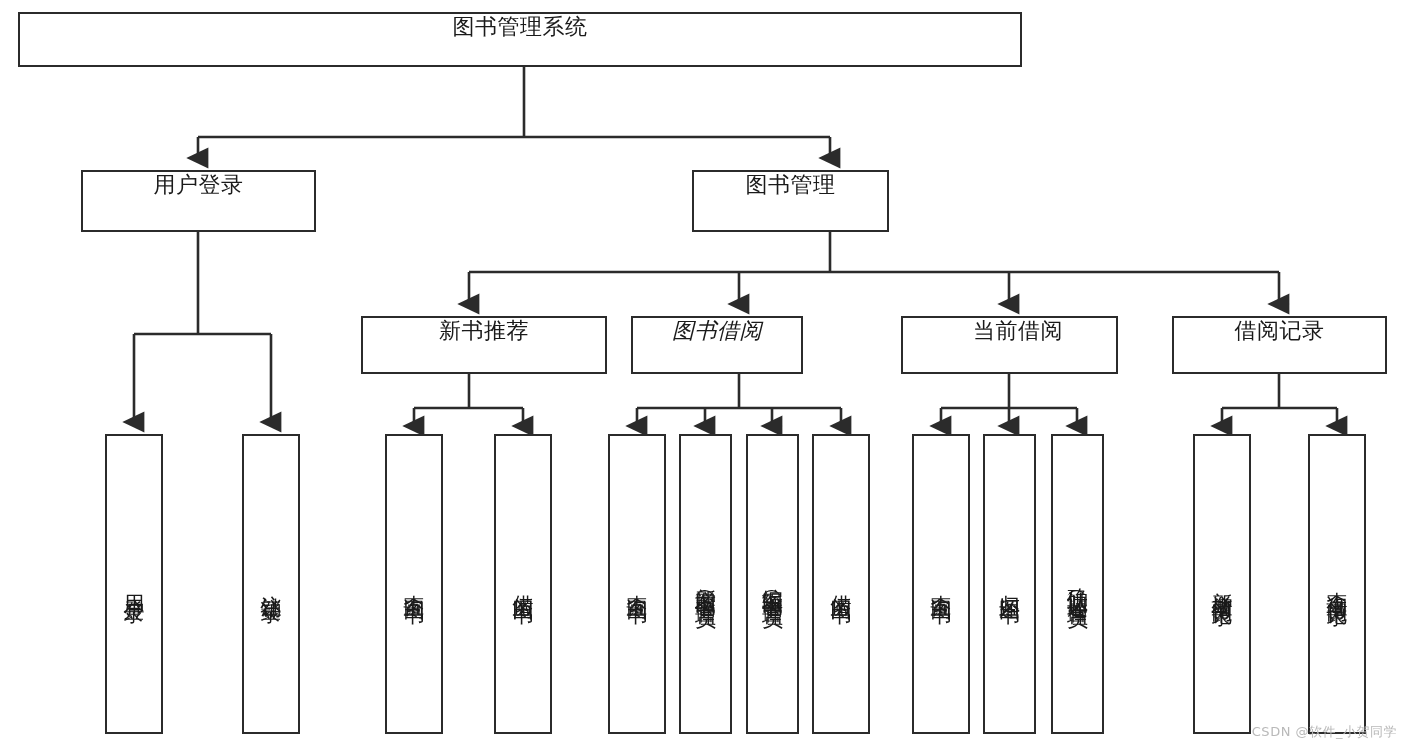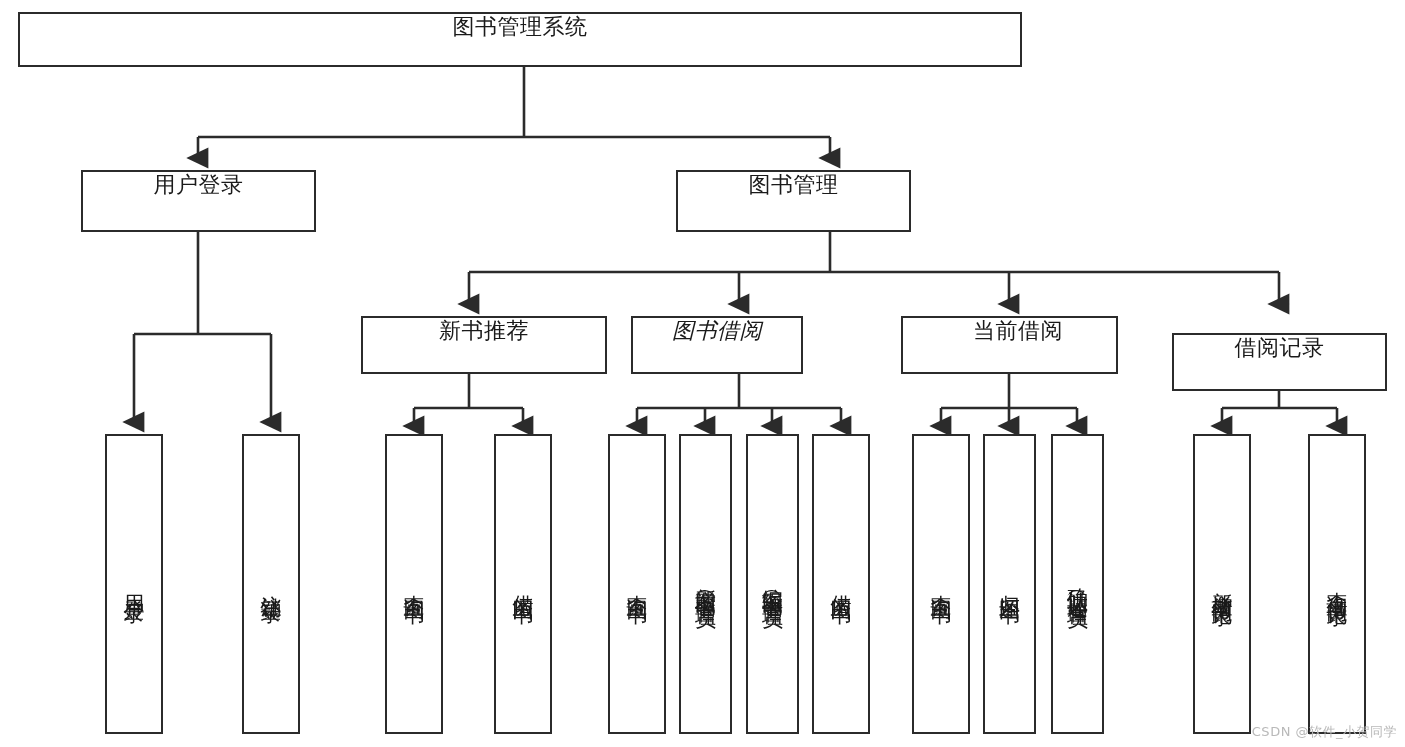--- a/index.html
+++ b/index.html
@@ -123,37 +123,37 @@
   </svg>
 
   <div class="node-box" style="left:18px; top:12px; width:1004px; height:55px;">
     <span class="node-label">图书管理系统</span>
   </div>
 
   <div class="node-box" style="left:81px; top:170px; width:235px; height:62px;">
     <span class="node-label">用户登录</span>
   </div>
 
-  <div class="node-box" style="left:676px; top:170px; width:235px; height:62px;">
+  <div class="node-box" style="left:692px; top:170px; width:197px; height:62px;">
     <span class="node-label">图书管理</span>
   </div>
 
   <div class="node-box" style="left:361px; top:316px; width:246px; height:58px;">
     <span class="node-label">新书推荐</span>
   </div>
 
   <div class="node-box" style="left:631px; top:316px; width:172px; height:58px;font-style:italic;">
     <span class="node-label">图书借阅</span>
   </div>
 
   <div class="node-box" style="left:901px; top:316px; width:217px; height:58px;padding-left:17px;">
     <span class="node-label">当前借阅</span>
   </div>
 
-  <div class="node-box" style="left:1172px; top:333px; width:215px; height:58px;">
+  <div class="node-box" style="left:1172px; top:316px; width:215px; height:58px;">
     <span class="node-label">借阅记录</span>
   </div>
 
   <div class="node-box vertical" style="left:105px; top:434px; width:58px; height:300px;">
     <span class="node-label">用户登录</span>
   </div>
   <div class="node-box vertical" style="left:242px; top:434px; width:58px; height:300px;">
     <span class="node-label">注销登录</span>
   </div>
 

